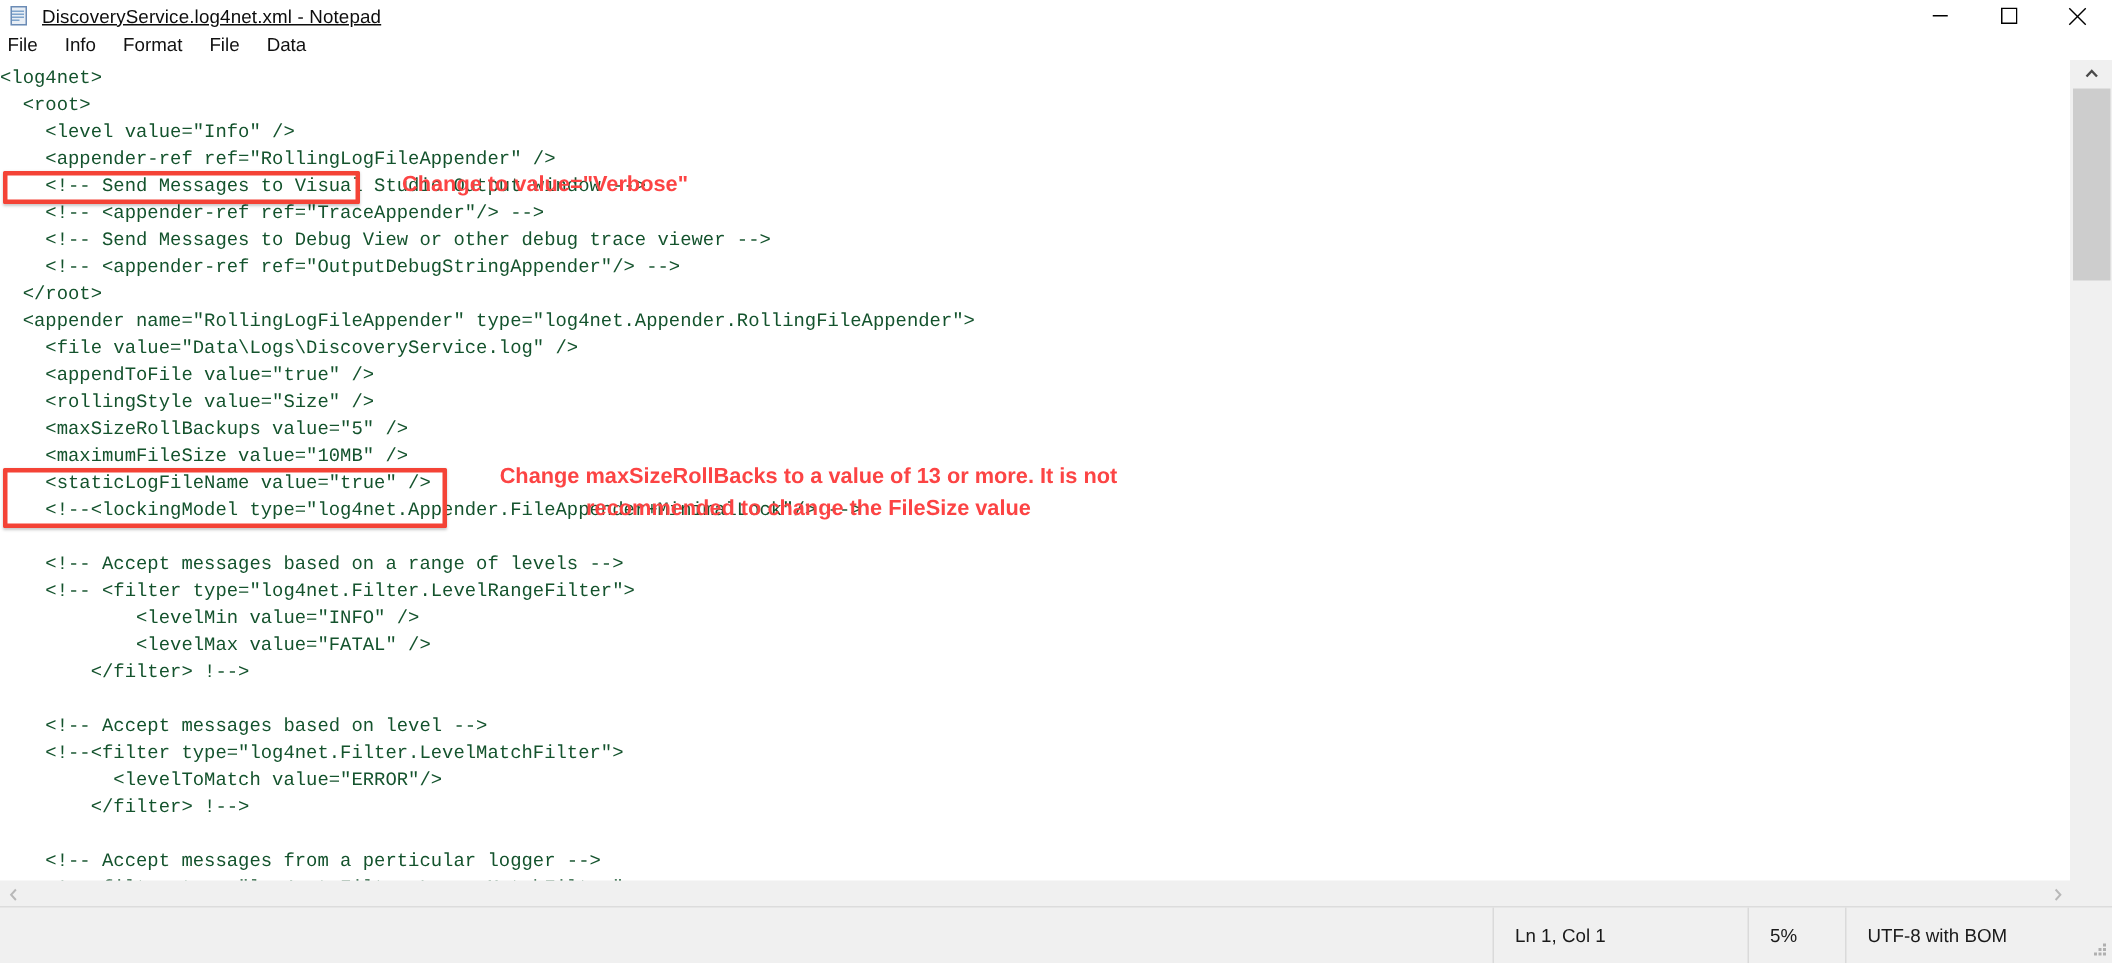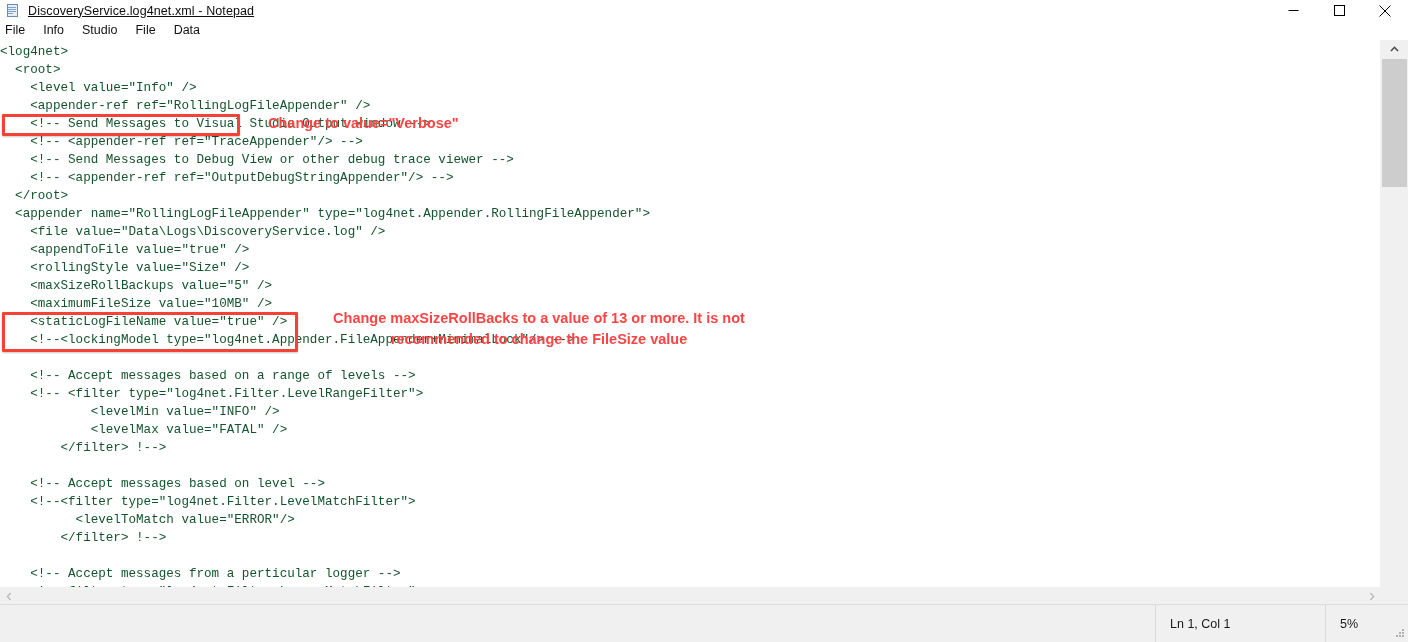--- a/index.html
+++ b/index.html
@@ -225,21 +225,21 @@
           <line x1="0.5" y1="0.5" x2="11.5" y2="11.5" stroke="#000" stroke-width="1"></line>
           <line x1="11.5" y1="0.5" x2="0.5" y2="11.5" stroke="#000" stroke-width="1"></line>
         </svg>
       </div>
     </div>
   </div>
 
   <div class="menubar">
     <div class="menu-item">File</div>
     <div class="menu-item">Info</div>
-    <div class="menu-item">Studio</div>
+    <div class="menu-item">Format</div>
     <div class="menu-item">File</div>
     <div class="menu-item">Data</div>
   </div>
 
   <div class="editor">
     <pre class="code">&lt;log4net&gt;
   &lt;root&gt;
     &lt;level value="Info" /&gt;
     &lt;appender-ref ref="RollingLogFileAppender" /&gt;
     &lt;!-- Send Messages to Visual Studio Output window --&gt;
@@ -301,20 +301,21 @@
       <svg width="6" height="9" viewBox="0 0 6 9">
         <polyline points="1.4,1 4.6,4.5 1.4,8" fill="none" stroke="#b8b8b8" stroke-width="1.3"></polyline>
       </svg>
     </div>
   </div>
   <div class="corner-box"></div>
 
   <div class="statusbar">
     <div class="status-cell" id="status-position">Ln 1, Col 1</div>
     <div class="status-cell" id="status-zoom">5%</div>
+    <div class="status-cell" id="status-encoding">UTF-8 with BOM</div>
     <div class="grip">
       <div class="grip-dots">
         <i style="left:6px; top:0;"></i>
         <i style="left:3px; top:3px;"></i>
         <i style="left:6px; top:3px;"></i>
         <i style="left:0px; top:6px;"></i>
         <i style="left:3px; top:6px;"></i>
         <i style="left:6px; top:6px;"></i>
       </div>
     </div>

